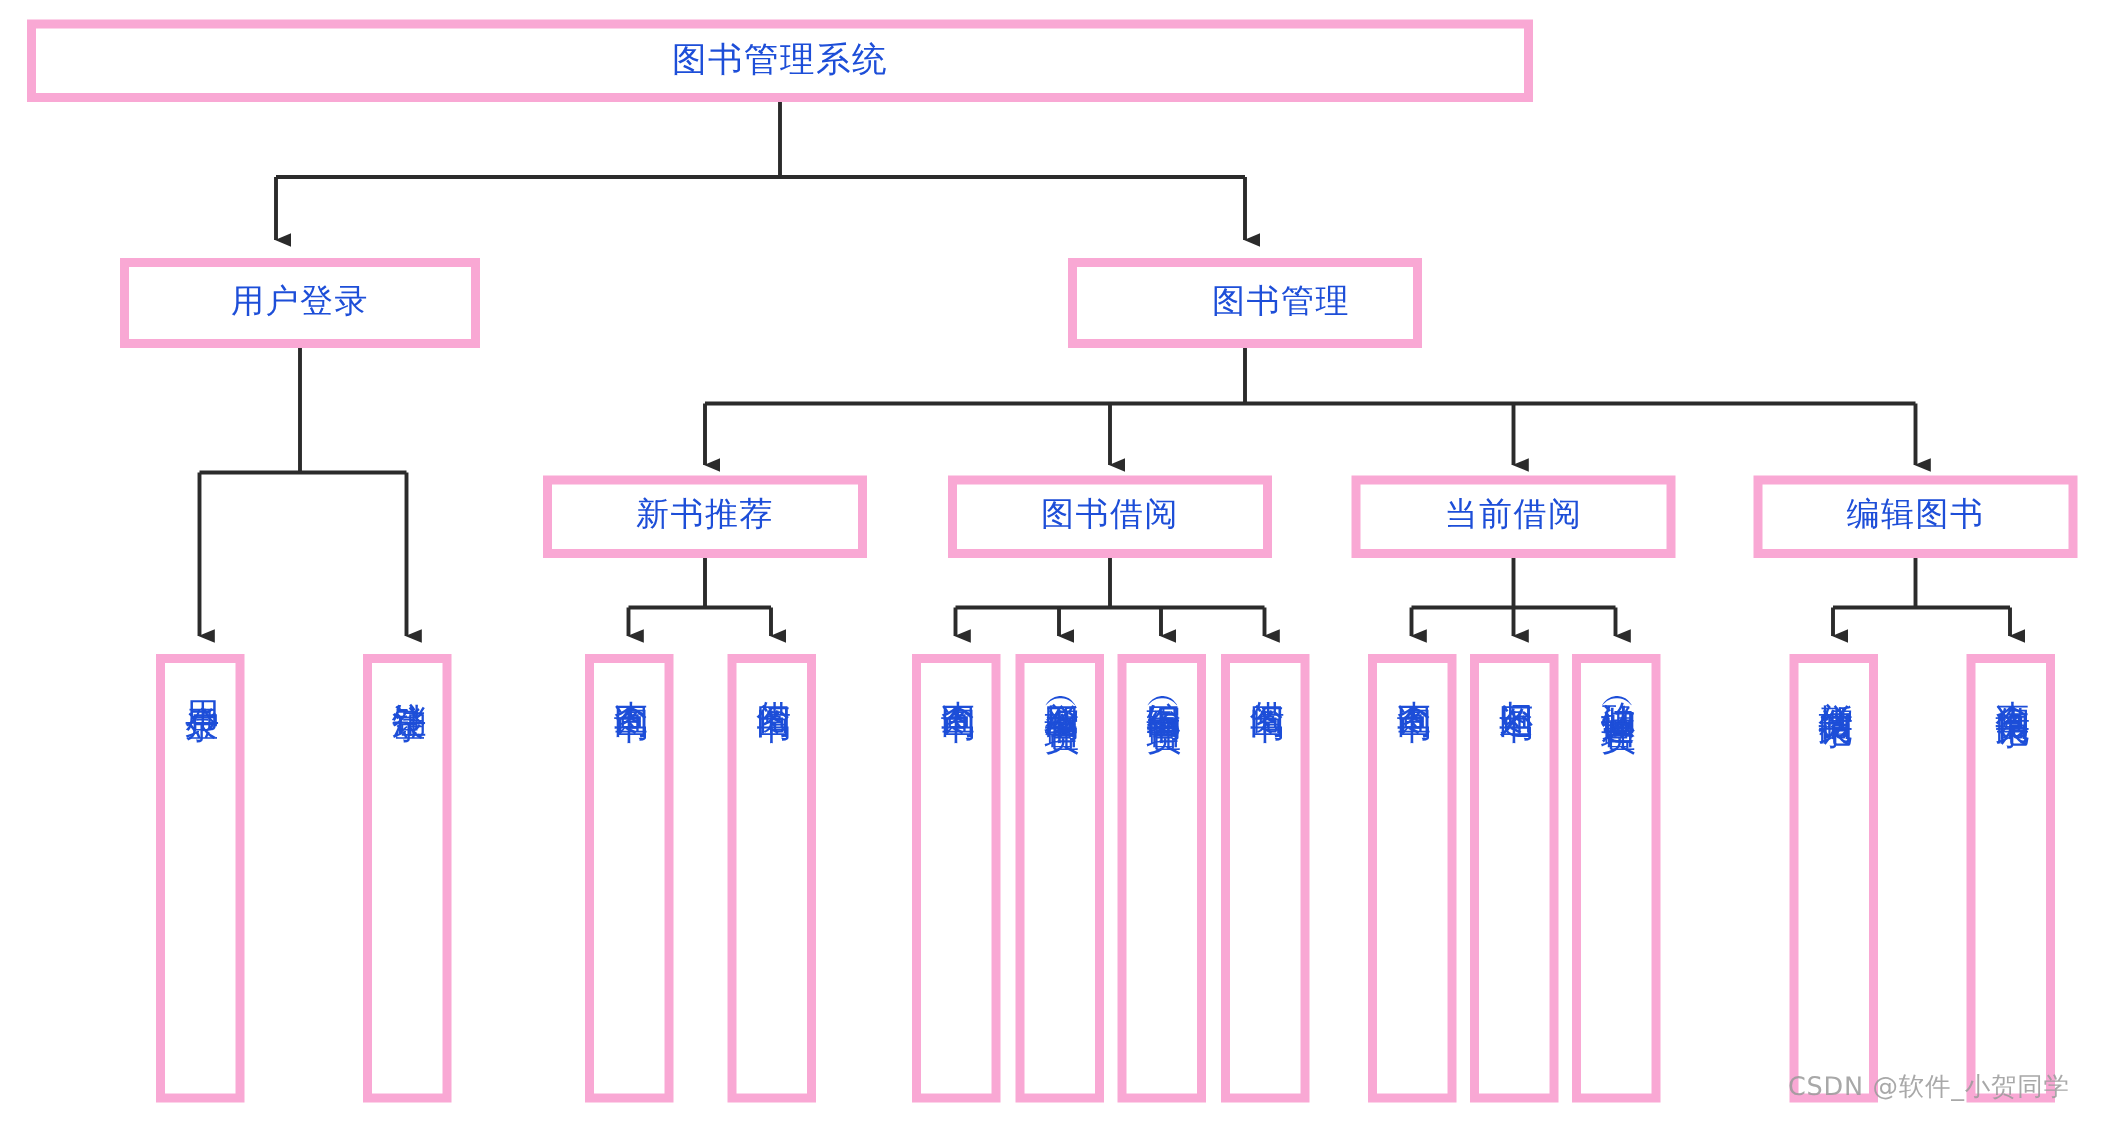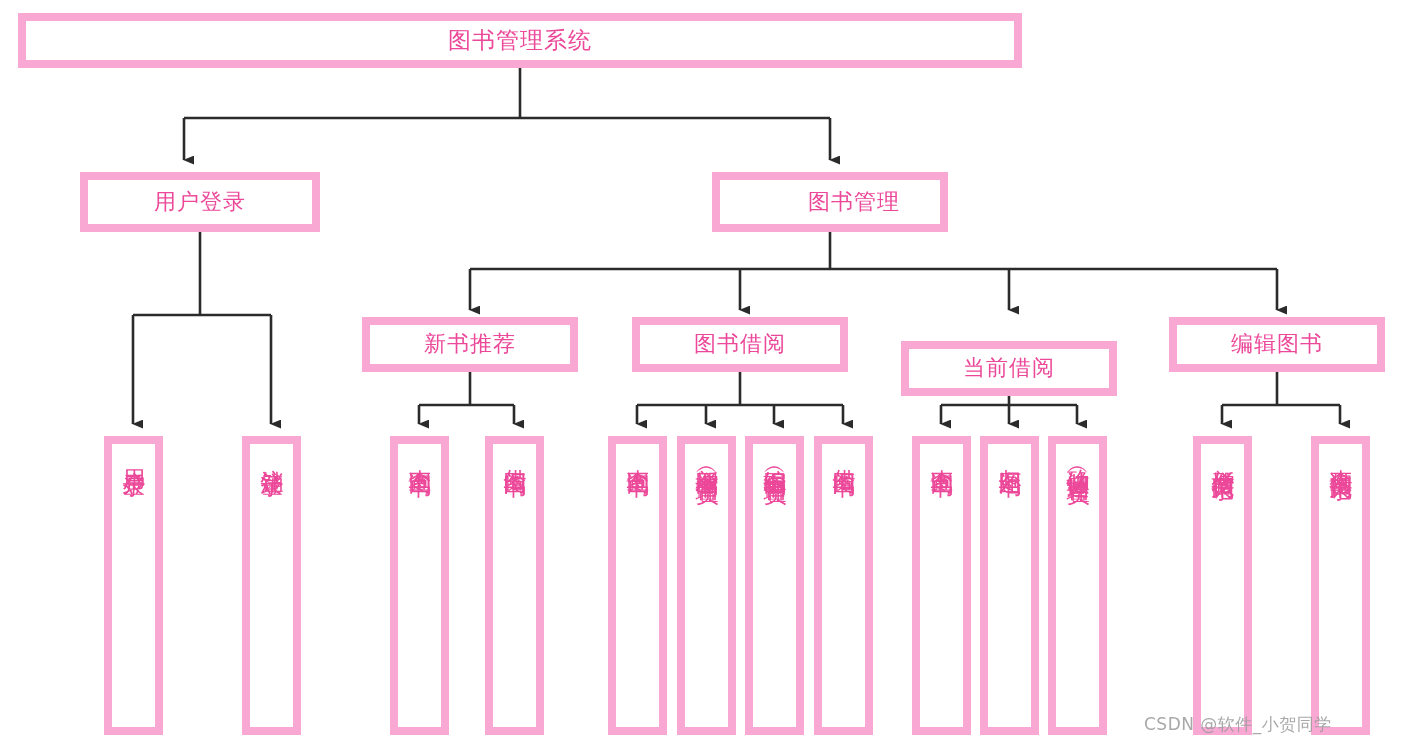--- a/index.html
+++ b/index.html
@@ -22,26 +22,26 @@
     position: absolute;
     left: 0;
     top: 0;
     width: 1405px;
     height: 747px;
     pointer-events: none;
   }
   .node {
     position: absolute;
     box-sizing: border-box;
-    border: 8px solid #f9a8d4;
+    border: 6px solid #f9a8d4;
     background: #ffffff;
     display: flex;
     align-items: center;
     justify-content: center;
-    color: #ec4899;
+    color: #1d4ed8;
   }
   .node-h {
     font-size: 22px;
     letter-spacing: 1px;
     line-height: 1.1;
     white-space: nowrap;
   }
   .node-root {
     font-size: 23px;
   }
@@ -137,21 +137,21 @@
   </div>
 
   <div class="node node-h" style="left:632px; top:317px; width:216px; height:55px;">
     <span>图书借阅</span>
   </div>
 
   <div class="node node-h" style="left:362px; top:317px; width:216px; height:55px;">
     <span>新书推荐</span>
   </div>
 
-  <div class="node node-h" style="left:901px; top:317px; width:216px; height:55px;margin-top:24px;">
+  <div class="node node-h" style="left:901px; top:317px; width:216px; height:55px;">
     <span>当前借阅</span>
   </div>
 
   <div class="node node-h" style="left:1169px; top:317px; width:216px; height:55px;">
     <span>编辑图书</span>
   </div>
 
   <div class="node node-v" style="left:104px; top:436px; width:59px; height:299px;">
     <span class="vlabel">用户登录</span>
   </div>
@@ -197,15 +197,15 @@
   </div>
 
   <div class="node node-v" style="left:1193px; top:436px; width:59px; height:299px;">
     <span class="vlabel">新增借阅记录</span>
   </div>
 
   <div class="node node-v" style="left:1311px; top:436px; width:59px; height:299px;">
     <span class="vlabel">查询借阅记录</span>
   </div>
 
-  <div class="watermark" style="left:1144px; top:713px;">CSDN @软件_小贺同学</div>
+  <div class="watermark" style="left:1192px; top:713px;">CSDN @软件_小贺同学</div>
 
 </div>
 
 </body></html>

